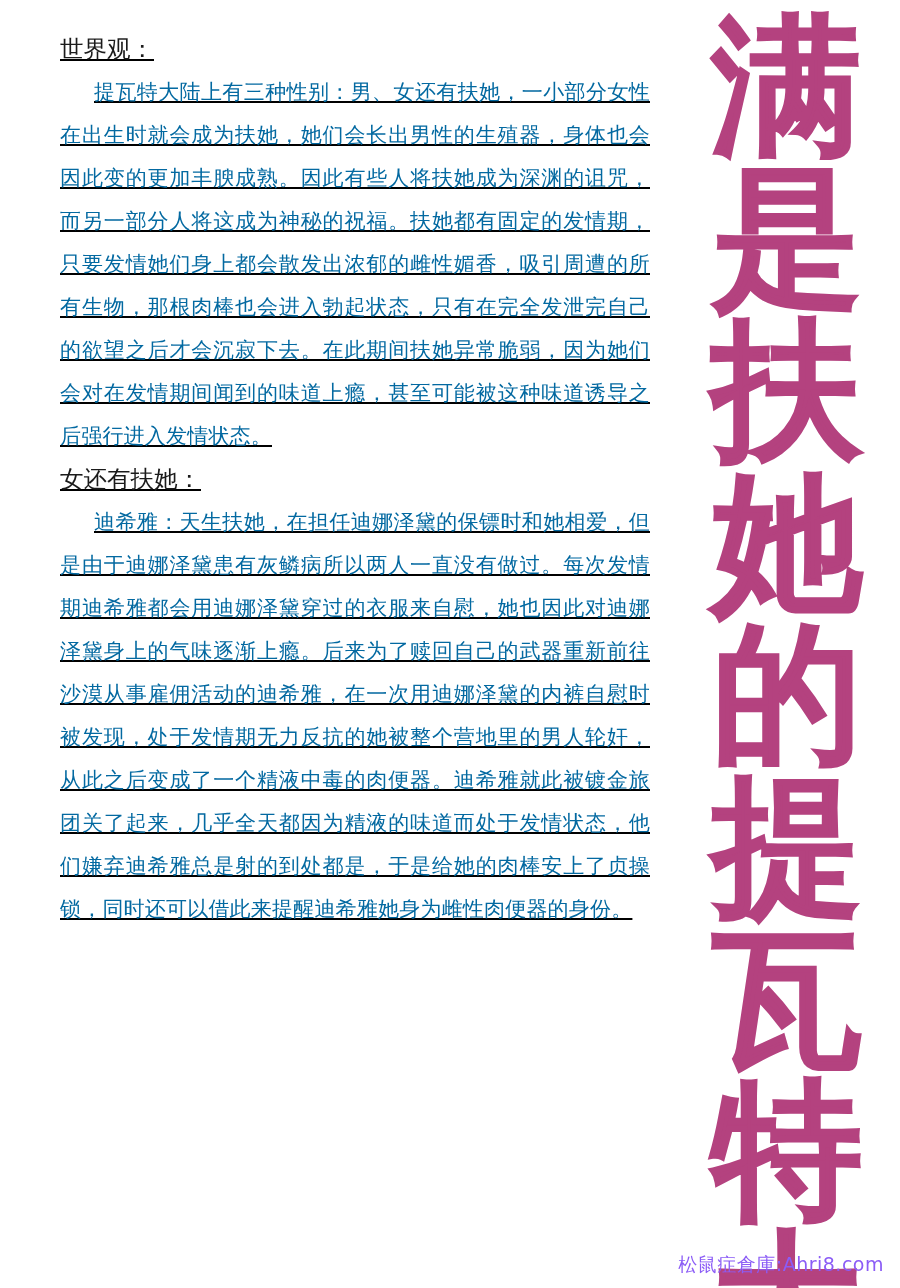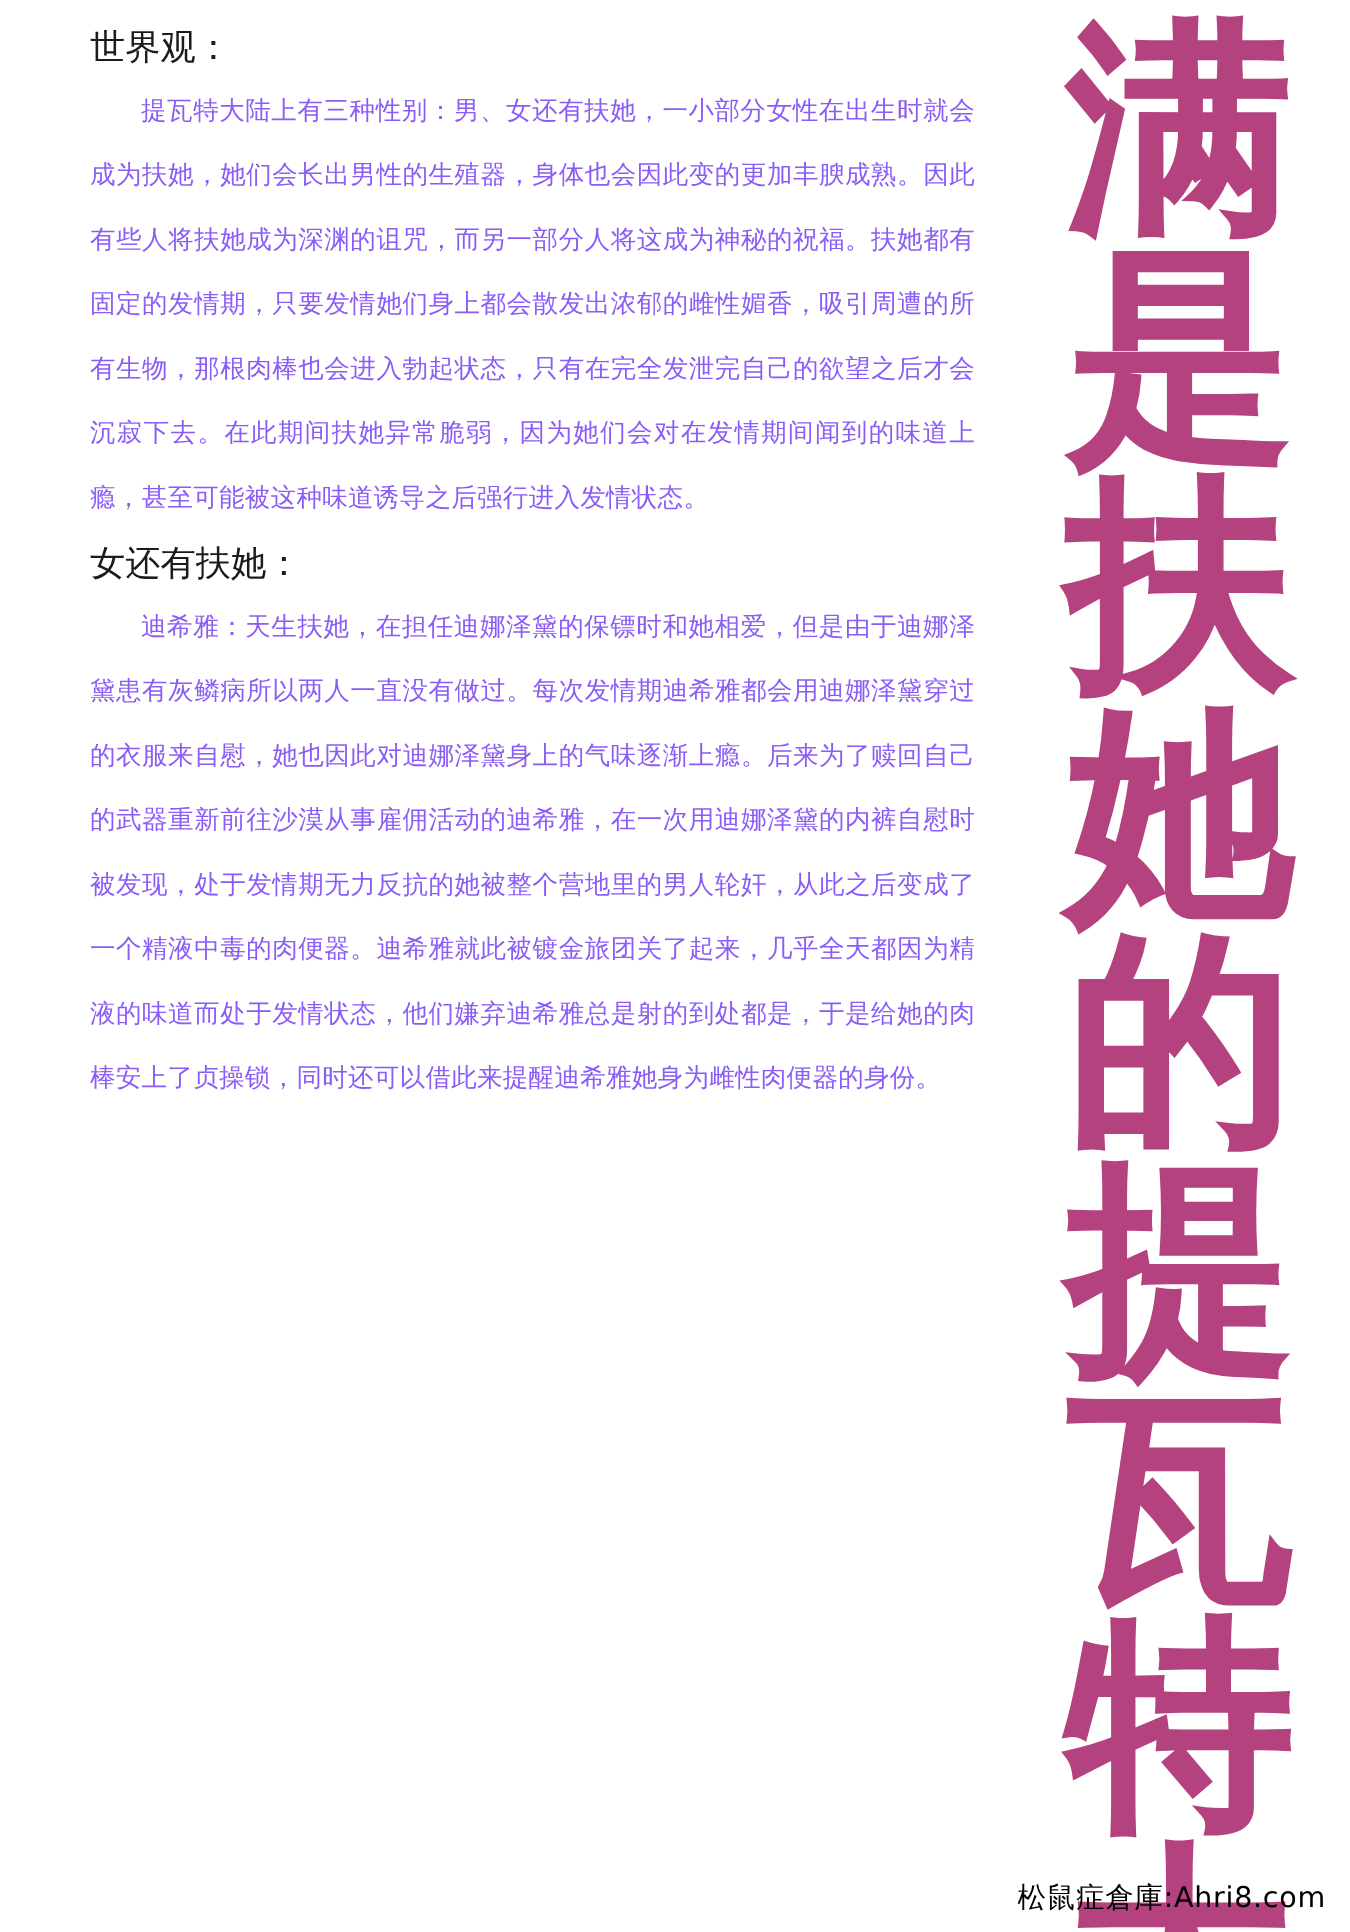--- a/index.html
+++ b/index.html
@@ -18,28 +18,29 @@
   .page {
     position: absolute;
     inset: 0;
     background: #ffffff;
   }
 
   
   .text-column {
     position: absolute;
     left: 60px;
-    top: 10px;
+    top: 28px;
     width: 590px;
+    text-decoration: underline;
   }
 
   .para {
-    font-size: 17px;
+    font-size: 21px;
     line-height: 43px;
-    color: #8b5cf6;
+    color: #0369a1;
     letter-spacing: 0.2px;
     text-align: justify;
     text-justify: inter-character;
     margin: 0;
   }
 
   .heading {
     font-size: 23.5px;
     line-height: 43px;
     color: #1b1b1b;
@@ -77,21 +78,21 @@
     line-height: 152px;
     overflow: visible;
   }
 
   
   .footer {
     position: absolute;
     right: 16px;
     bottom: 10px;
     font-size: 19px;
-    color: #000000;
+    color: #8b5cf6;
     font-family: "DejaVu Sans", sans-serif;
     letter-spacing: 0.5px;
     white-space: nowrap;
     margin-left: 40px;
   }
 </style>
 </head>
 <body>
 
 <div class="page">

